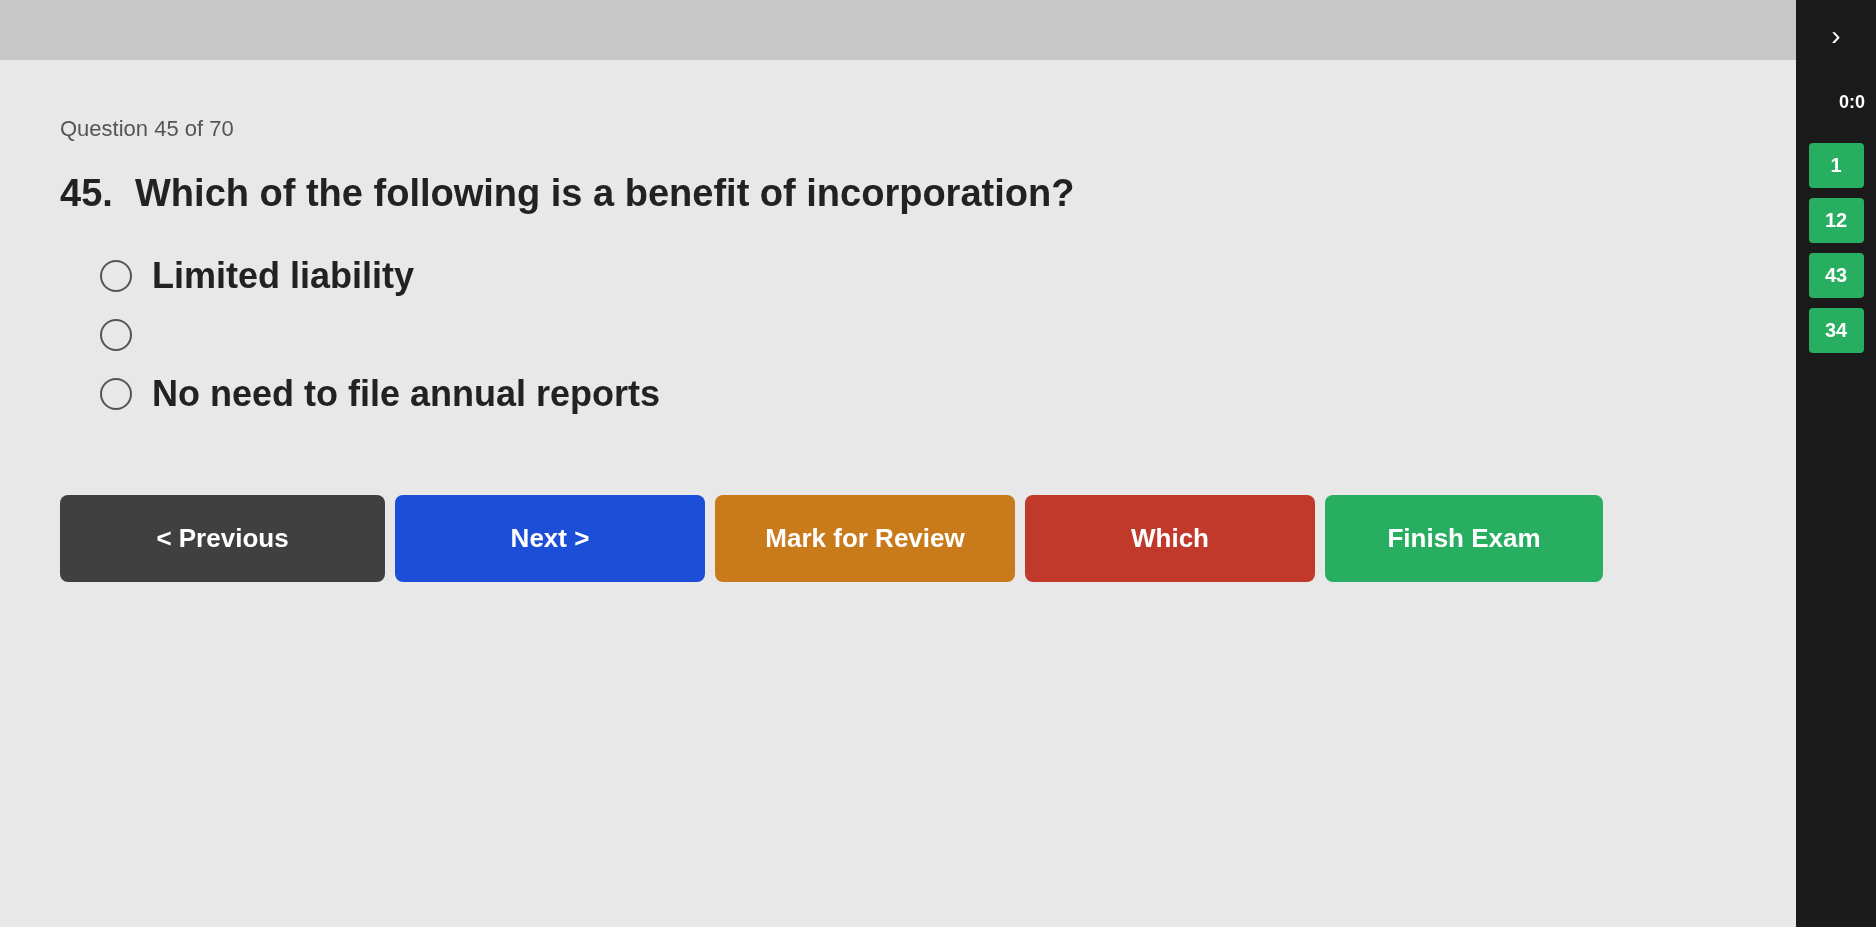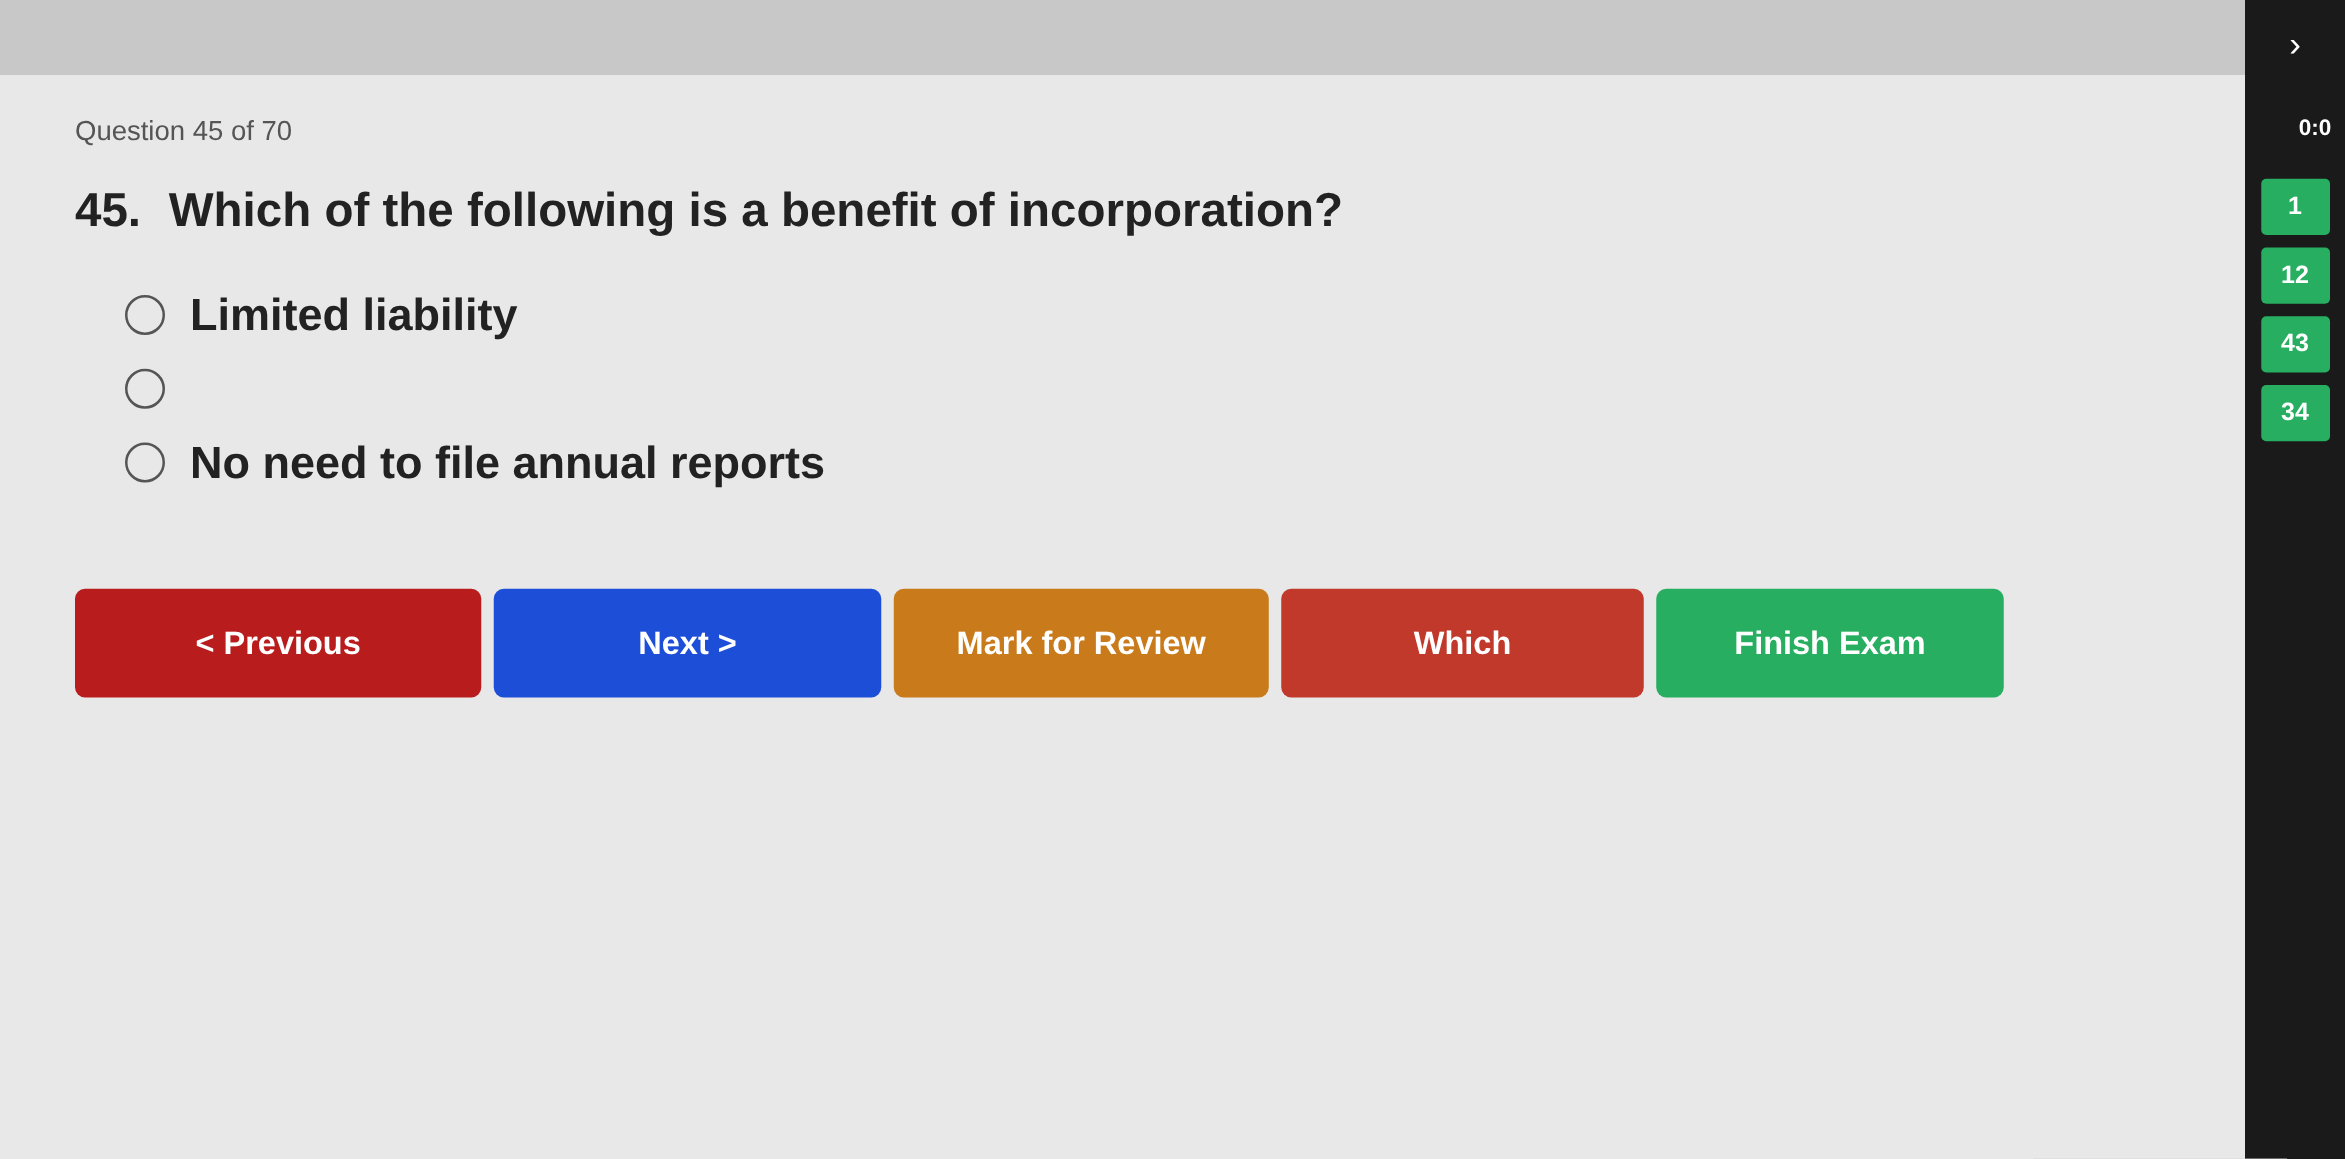--- a/index.html
+++ b/index.html
@@ -93,21 +93,21 @@
       font-weight: bold;
       color: white;
       border: none;
       border-radius: 8px;
       cursor: pointer;
       flex: 1;
       max-width: 320px;
     }
 
     .btn-previous {
-      background-color: #b91c1c;
+      background-color: #404040;
       max-width: 325px;
     }
 
     .btn-next {
       background-color: #1d4ed8;
       max-width: 310px;
     }
 
     .btn-mark {
       background-color: #c97a1a;
@@ -173,21 +173,21 @@
       top: 0;
       left: 0;
     }
   </style>
 </head>
 <body>
 
 <div class="main-content">
   <div class="top-bar"></div>
 
-  <div style="margin-top: 52px;">
+  <div style="margin-top: 76px;">
     <div class="question-counter">Question 45 of 70</div>
 
     <div class="question-text">
       <span class="question-number">45.</span>
       <span>Which of the following is a benefit of incorporation?</span>
     </div>
 
     <div class="options-list">
       <div class="option-item">
         <div class="radio-circle"></div>

